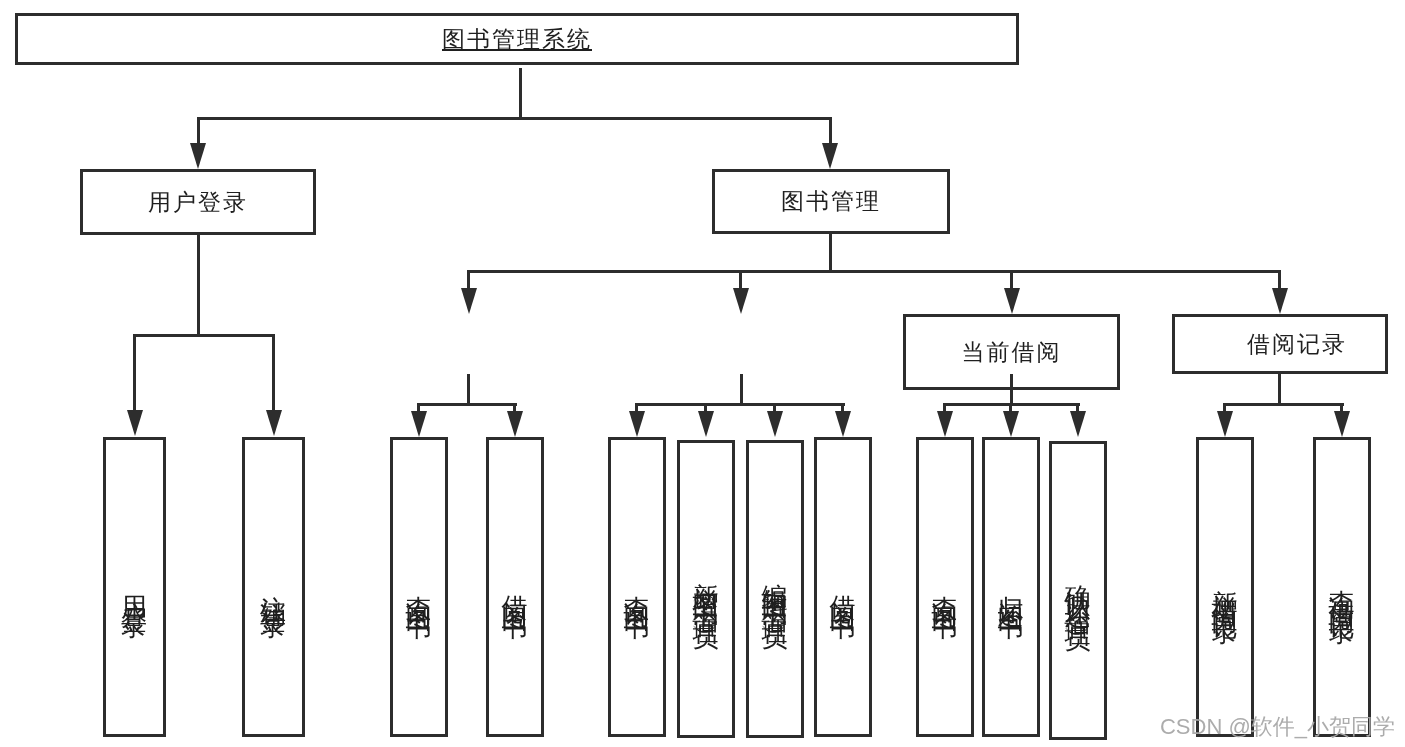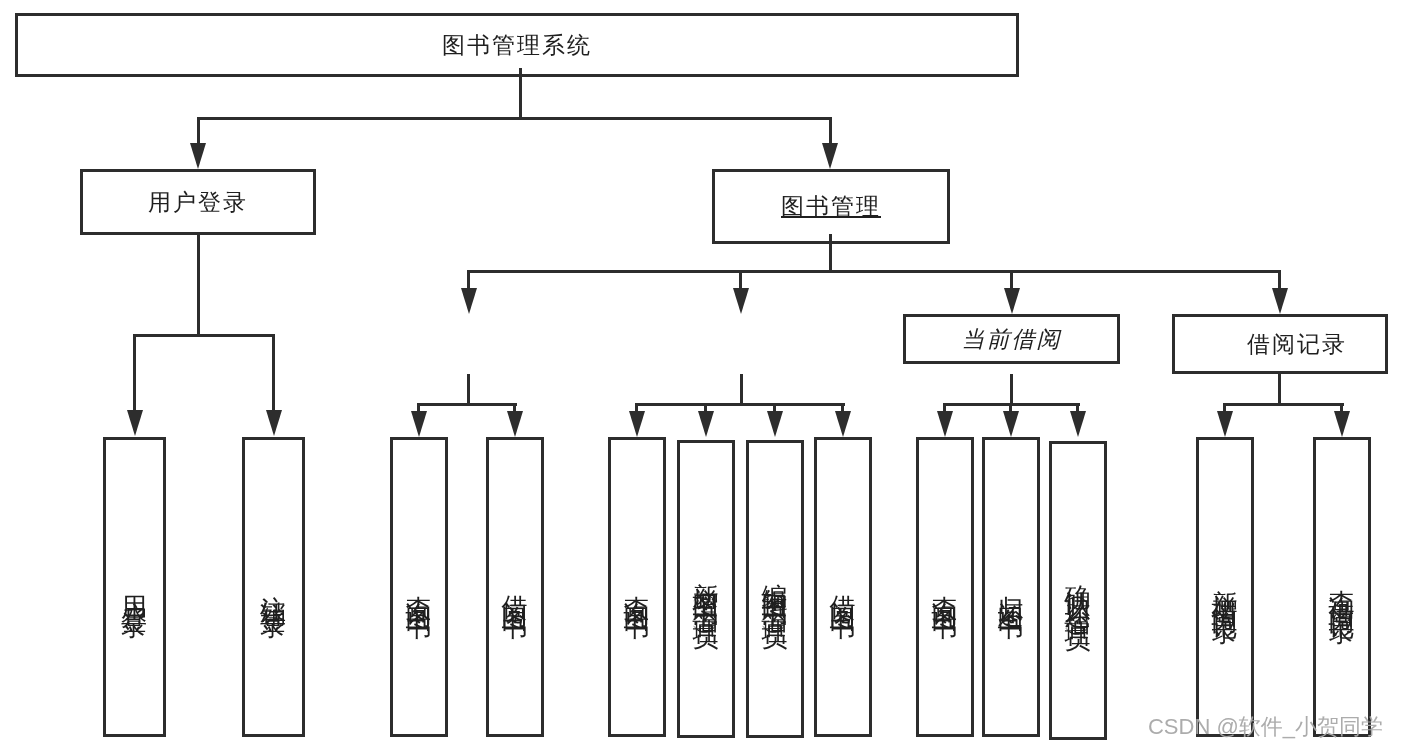--- a/index.html
+++ b/index.html
@@ -50,47 +50,47 @@
   .arrow {
     position: absolute;
     width: 0;
     height: 0;
     border-left: 8px solid transparent;
     border-right: 8px solid transparent;
     border-top: 26px solid var(--line);
   }
   .watermark {
     position: absolute;
-    right: 22px;
+    right: 10px;
     bottom: 5px;
     font-size: 22px;
     color: var(--watermark);
     opacity: 0.95;
     z-index: 10;
     white-space: nowrap;
     text-align: right;
   }
 </style>
 </head>
 <body>
 
 <div class="stage">
 
-  <div class="box" style="left:15px; top:13px; width:1004px; height:64px;">
+  <div class="box" style="left:15px; top:13px; width:1004px; height:52px;text-decoration:underline;">
     <span class="lbl">图书管理系统</span>
   </div>
 
   <div class="box" style="left:80px; top:169px; width:236px; height:66px;">
     <span class="lbl">用户登录</span>
   </div>
-  <div class="box" style="left:712px; top:169px; width:238px; height:75px;text-decoration:underline;">
+  <div class="box" style="left:712px; top:169px; width:238px; height:65px;">
     <span class="lbl">图书管理</span>
   </div>
 
-  <div class="box" style="left:903px; top:314px; width:217px; height:50px;font-style:italic;">
+  <div class="box" style="left:903px; top:314px; width:217px; height:76px;">
     <span class="lbl">当前借阅</span>
   </div>
   <div class="box" style="left:1172px; top:314px; width:216px; height:60px;padding-left:34px;">
     <span class="lbl">借阅记录</span>
   </div>
 
   <div class="box leaf" style="left:103px; top:437px; width:63px; height:300px;">
     <span class="lbl">用户登录</span>
   </div>
   <div class="box leaf" style="left:242px; top:437px; width:63px; height:300px;">

